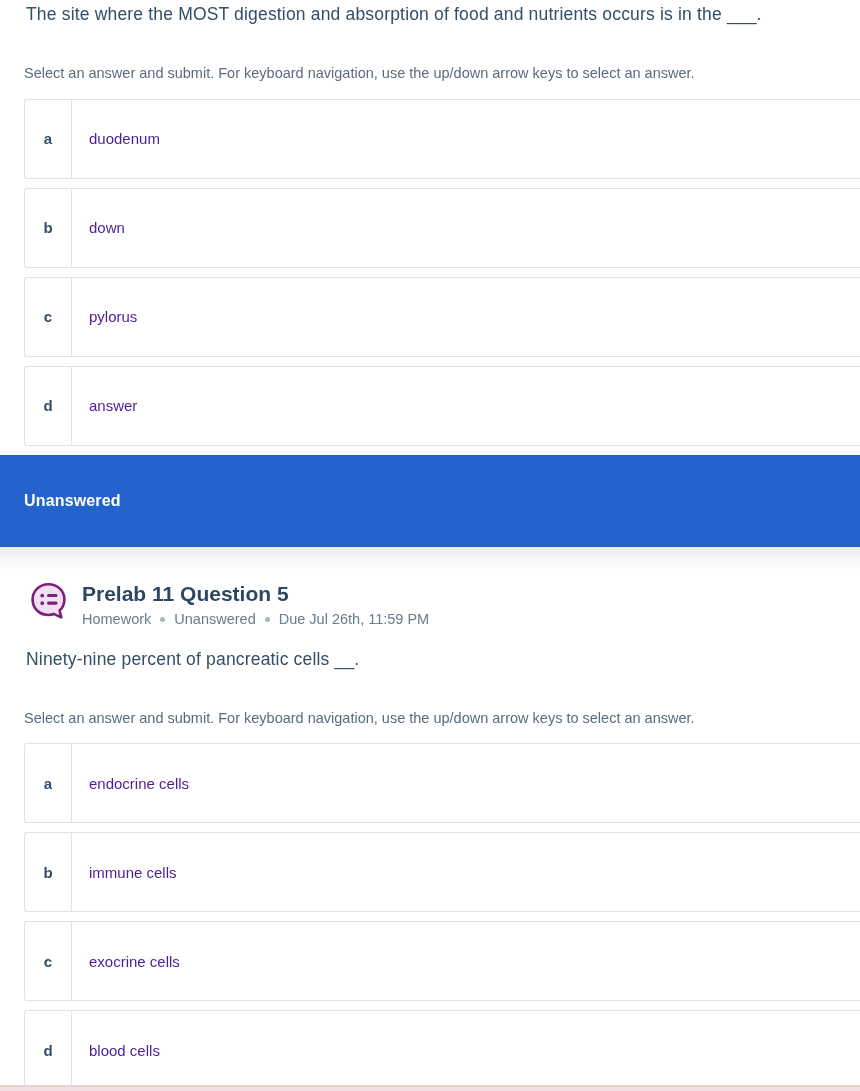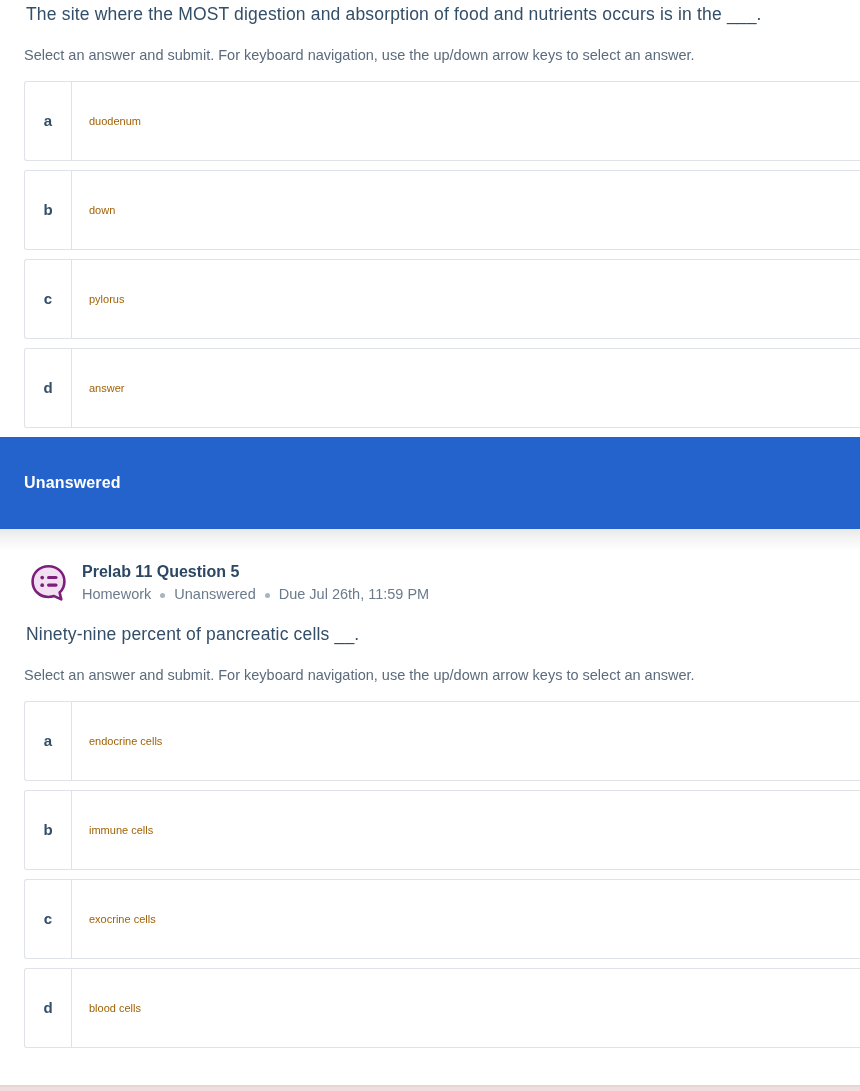--- a/index.html
+++ b/index.html
@@ -36,21 +36,21 @@
     line-height: 1.45;
     padding: 0 24px 0 26px;
     letter-spacing: 0.01em;
   }
   .q-prompt.first { padding-top: 2px; }
 
   .q-instructions {
     font-size: 14.5px;
     color: #5b6b7c;
     padding: 0 24px 0 24px;
-    margin-top: 18px;
+    margin-top: 36px;
     line-height: 1.4;
   }
 
   
   .answers {
     margin-top: 15px;
   }
   .answer-row {
     display: flex;
     align-items: stretch;
@@ -71,22 +71,22 @@
     font-size: 15px;
     font-weight: bold;
     color: #334e68;
     border-right: 1px solid #dfe3e8;
   }
   .answer-text {
     flex: 1;
     display: flex;
     align-items: center;
     padding-left: 17px;
-    font-size: 11px;
-    color: #a16207;
+    font-size: 15px;
+    color: #4c1d95;
   }
 
   
   .status-banner {
     background: #2563CC;
     height: 92px;
     display: flex;
     align-items: center;
     padding-left: 24px;
     margin-top: 6px;
@@ -115,21 +115,21 @@
     min-width: 40px;
     height: 40px;
     margin-top: 2px;
     margin-right: 14px;
     display: block;
   }
   .assignment-meta-wrap {
     padding-top: 1px;
   }
   .assignment-title {
-    font-size: 16px;
+    font-size: 21px;
     font-weight: bold;
     color: #2b4764;
     line-height: 1.3;
     margin-bottom: 3px;
   }
   .assignment-meta {
     font-size: 14.5px;
     color: #6b7b8c;
     display: flex;
     align-items: center;

